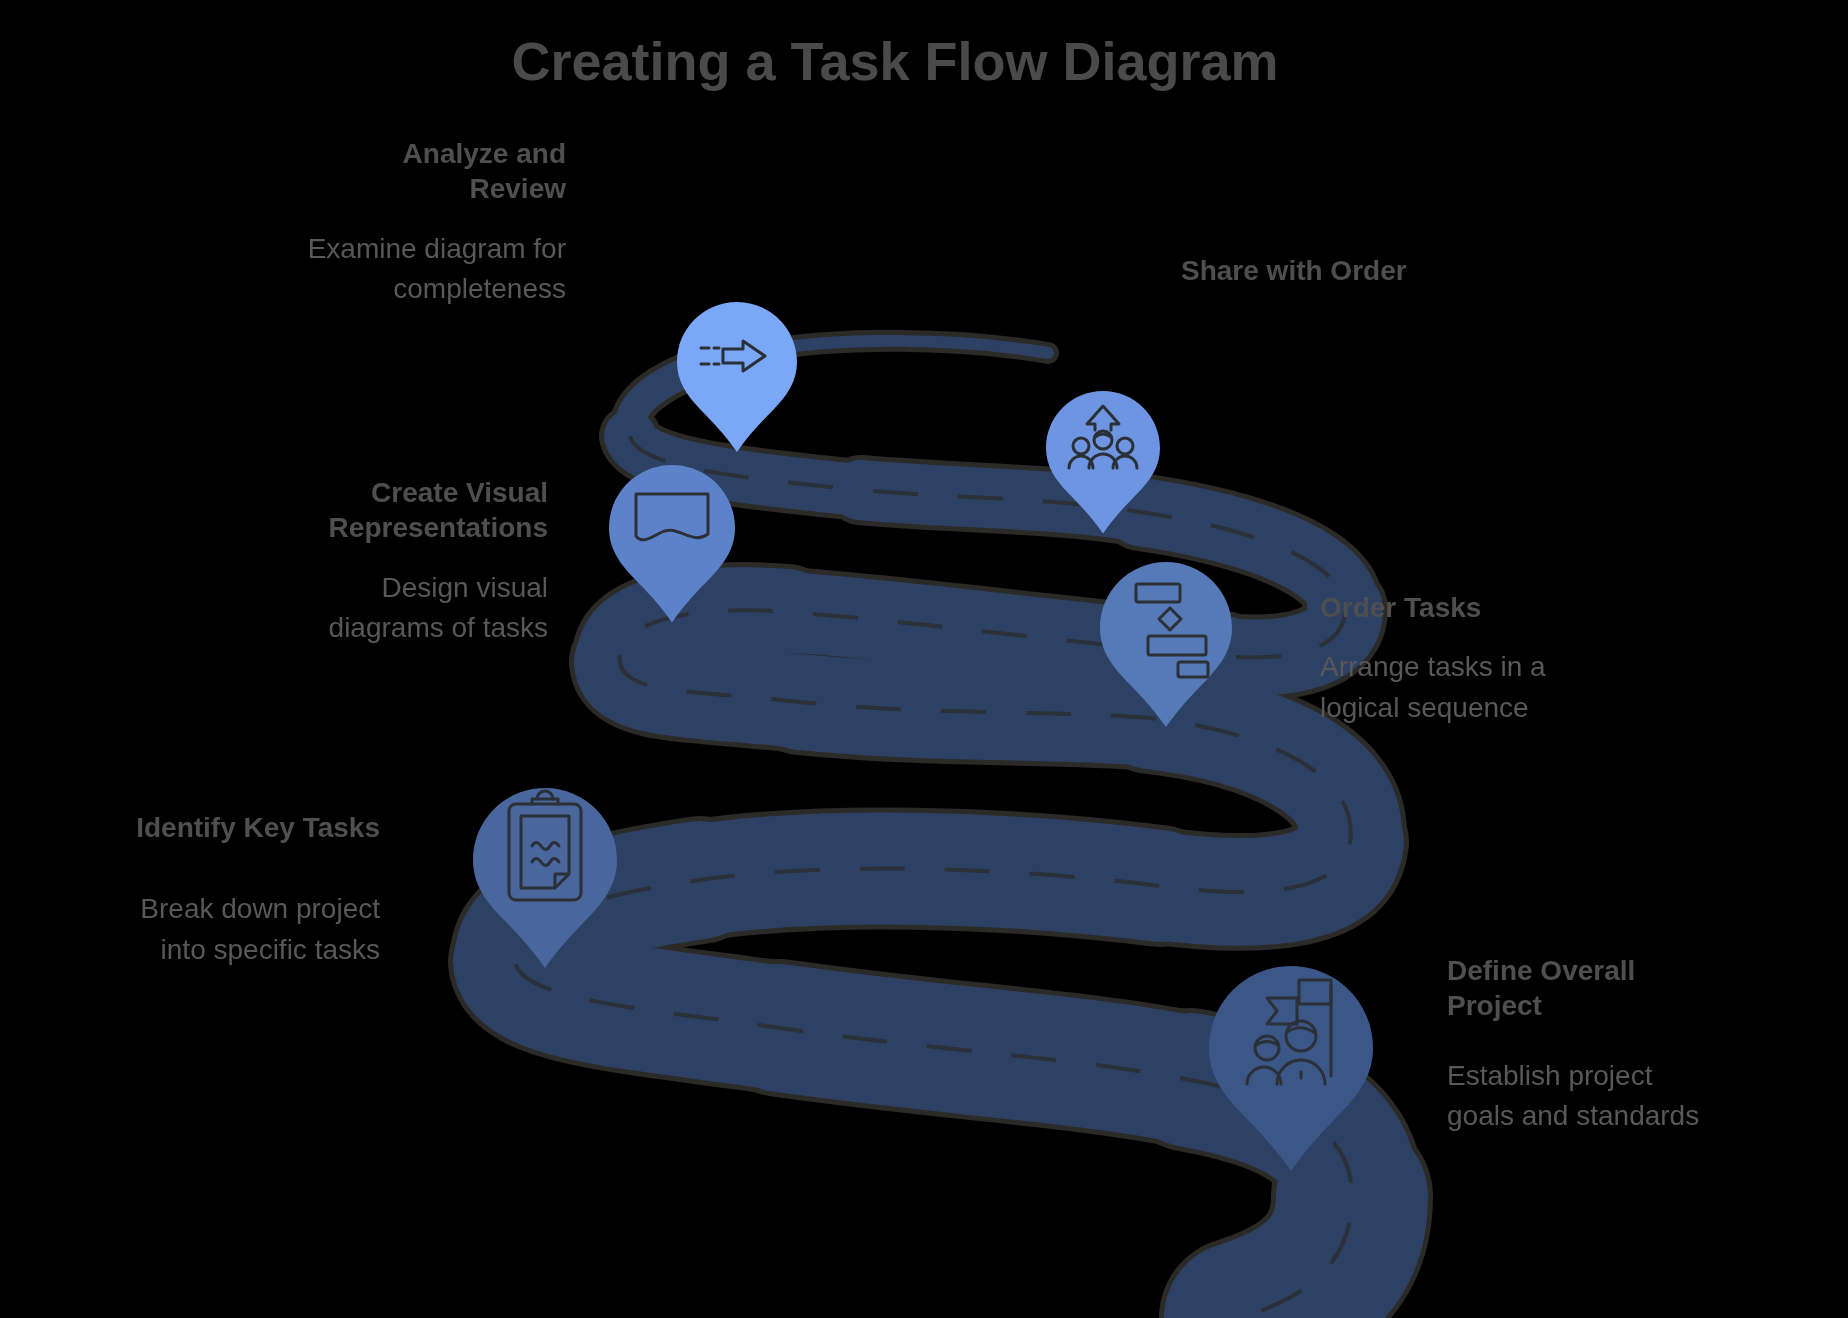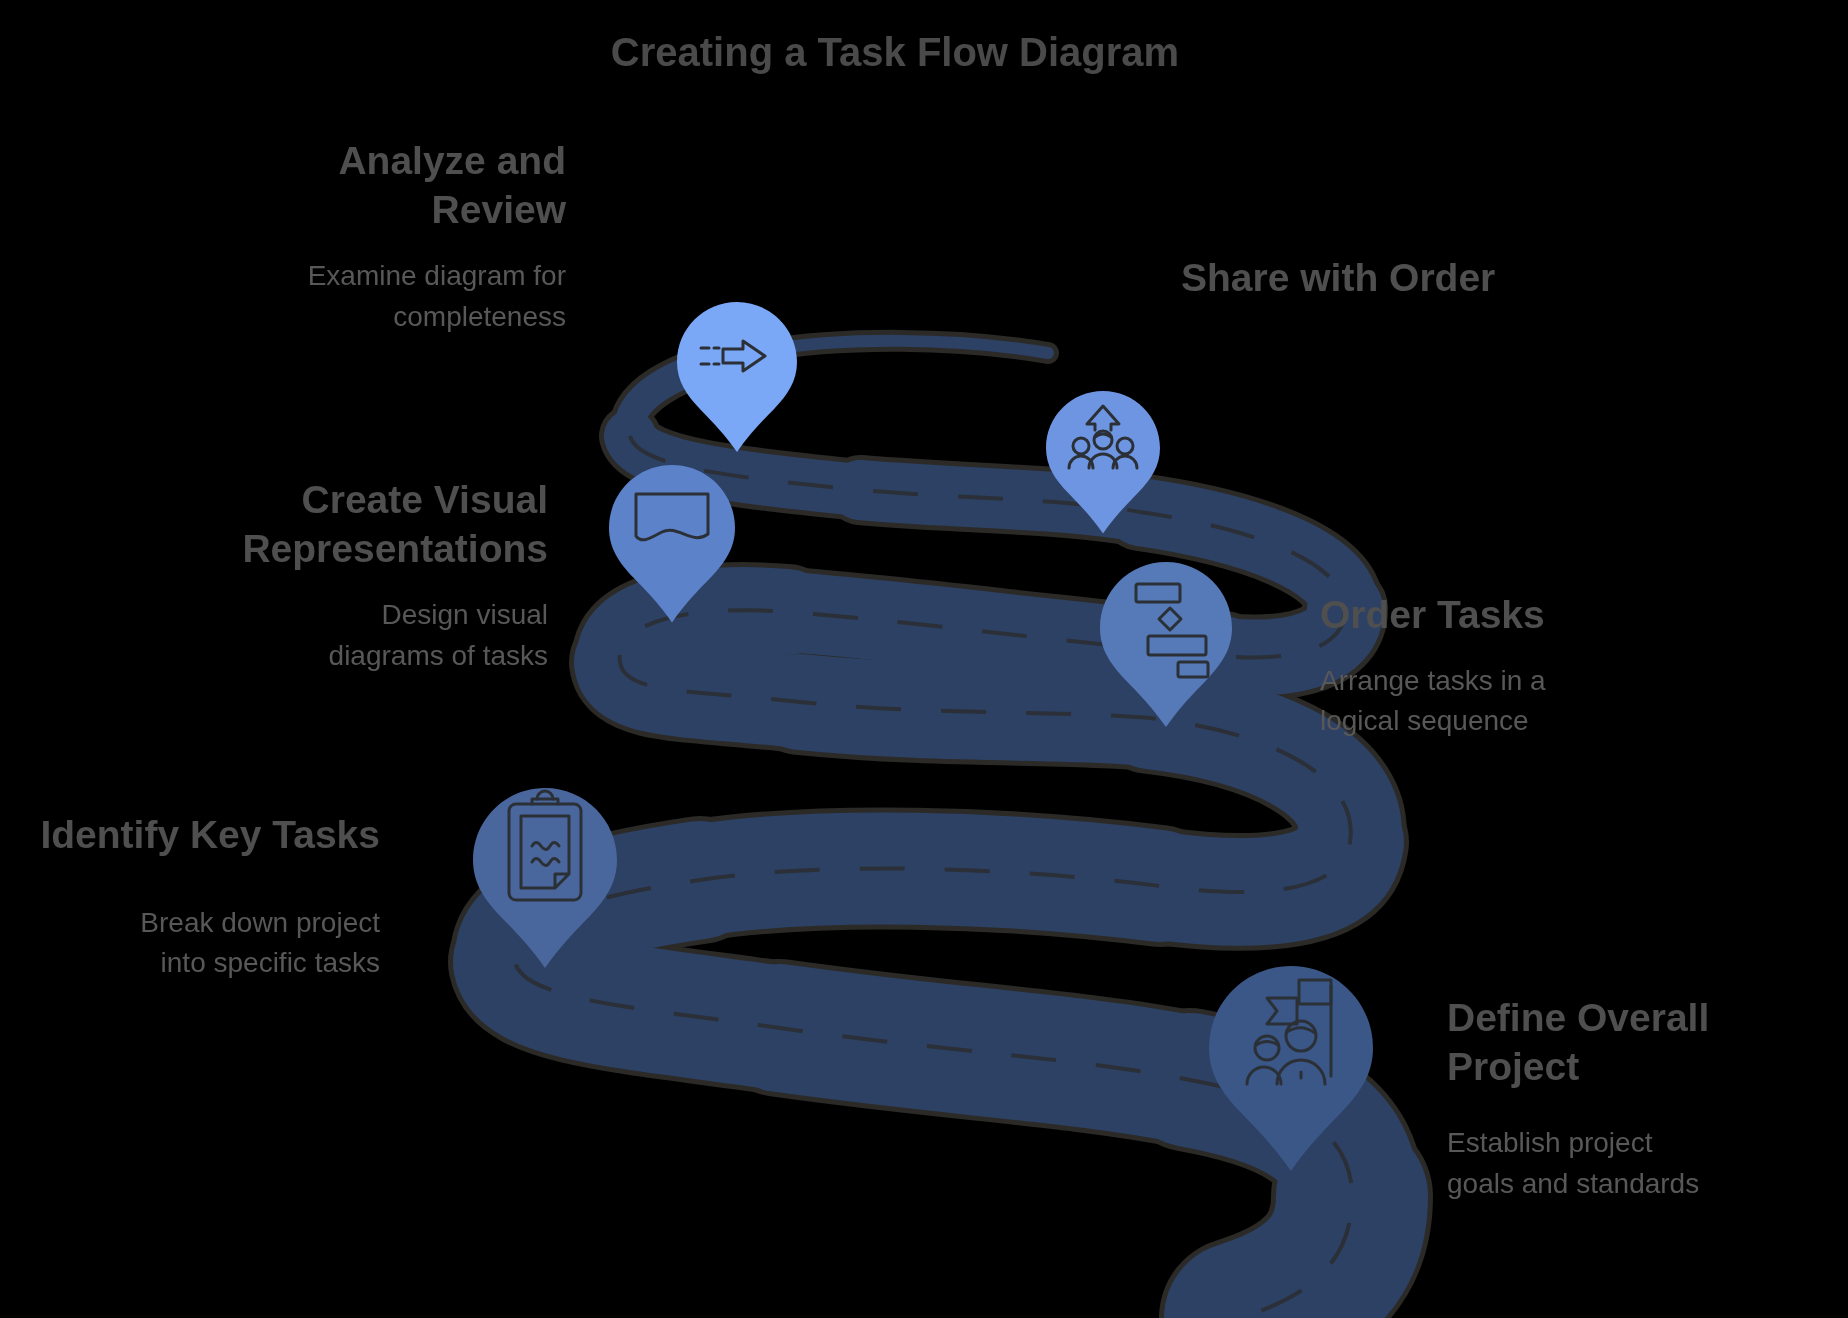--- a/index.html
+++ b/index.html
@@ -8,31 +8,31 @@
   }
   html,body{margin:0;padding:0;background:#000;}
   .stage{position:relative;width:1848px;height:1318px;background:var(--background);
          overflow:hidden;font-family:"Liberation Sans",sans-serif;}
   .road-svg{position:absolute;left:0;top:0;}
   .ro{fill:none;stroke:var(--road-outline);stroke-linecap:round;}
   .rf{fill:none;stroke:var(--road);stroke-linecap:round;}
   .rd{fill:none;stroke:var(--road-dash);stroke-width:4;stroke-dasharray:45 40;}
   .ic{fill:none;stroke:var(--icon-stroke);stroke-width:3;stroke-linecap:round;stroke-linejoin:round;}
   .title{position:absolute;left:0;top:30px;width:1790px;text-align:center;
-         font-size:40px;font-weight:bold;color:var(--title-text);}
+         font-size:54px;font-weight:bold;color:var(--title-text);}
   .step{position:absolute;}
-  .step .h{font-weight:bold;font-size:39px;line-height:1.26;color:var(--heading-text);white-space:pre-line;}
+  .step .h{font-weight:bold;font-size:28px;line-height:1.26;color:var(--heading-text);white-space:pre-line;}
   .step .d{font-size:28px;line-height:1.44;color:var(--body-text);white-space:pre-line;margin-top:22px;}
   .s1{left:166px;top:136px;width:400px;text-align:right;}
   .s2{left:1181px;top:253px;width:390px;}
   .s3{left:148px;top:448px;width:400px;text-align:right;margin-top:27px;}
   .s4{left:1320px;top:590px;width:390px;}
   .s5{left:28px;top:810px;width:352px;text-align:right;}
   .s5 .d{margin-top:44px;}
-  .s6{left:1447px;top:953px;width:392px;margin-top:40px;}
+  .s6{left:1447px;top:953px;width:392px;}
   .s6 .d{margin-top:32px;}
 </style>
 </head>
 <body>
 
 <div class="stage">
 
   <svg class="road-svg" width="1848" height="1318" viewBox="0 0 1848 1318">
     <defs>
       <path id="s1" d="M 1048 353 C 960 338 840 336 756 352"></path>

